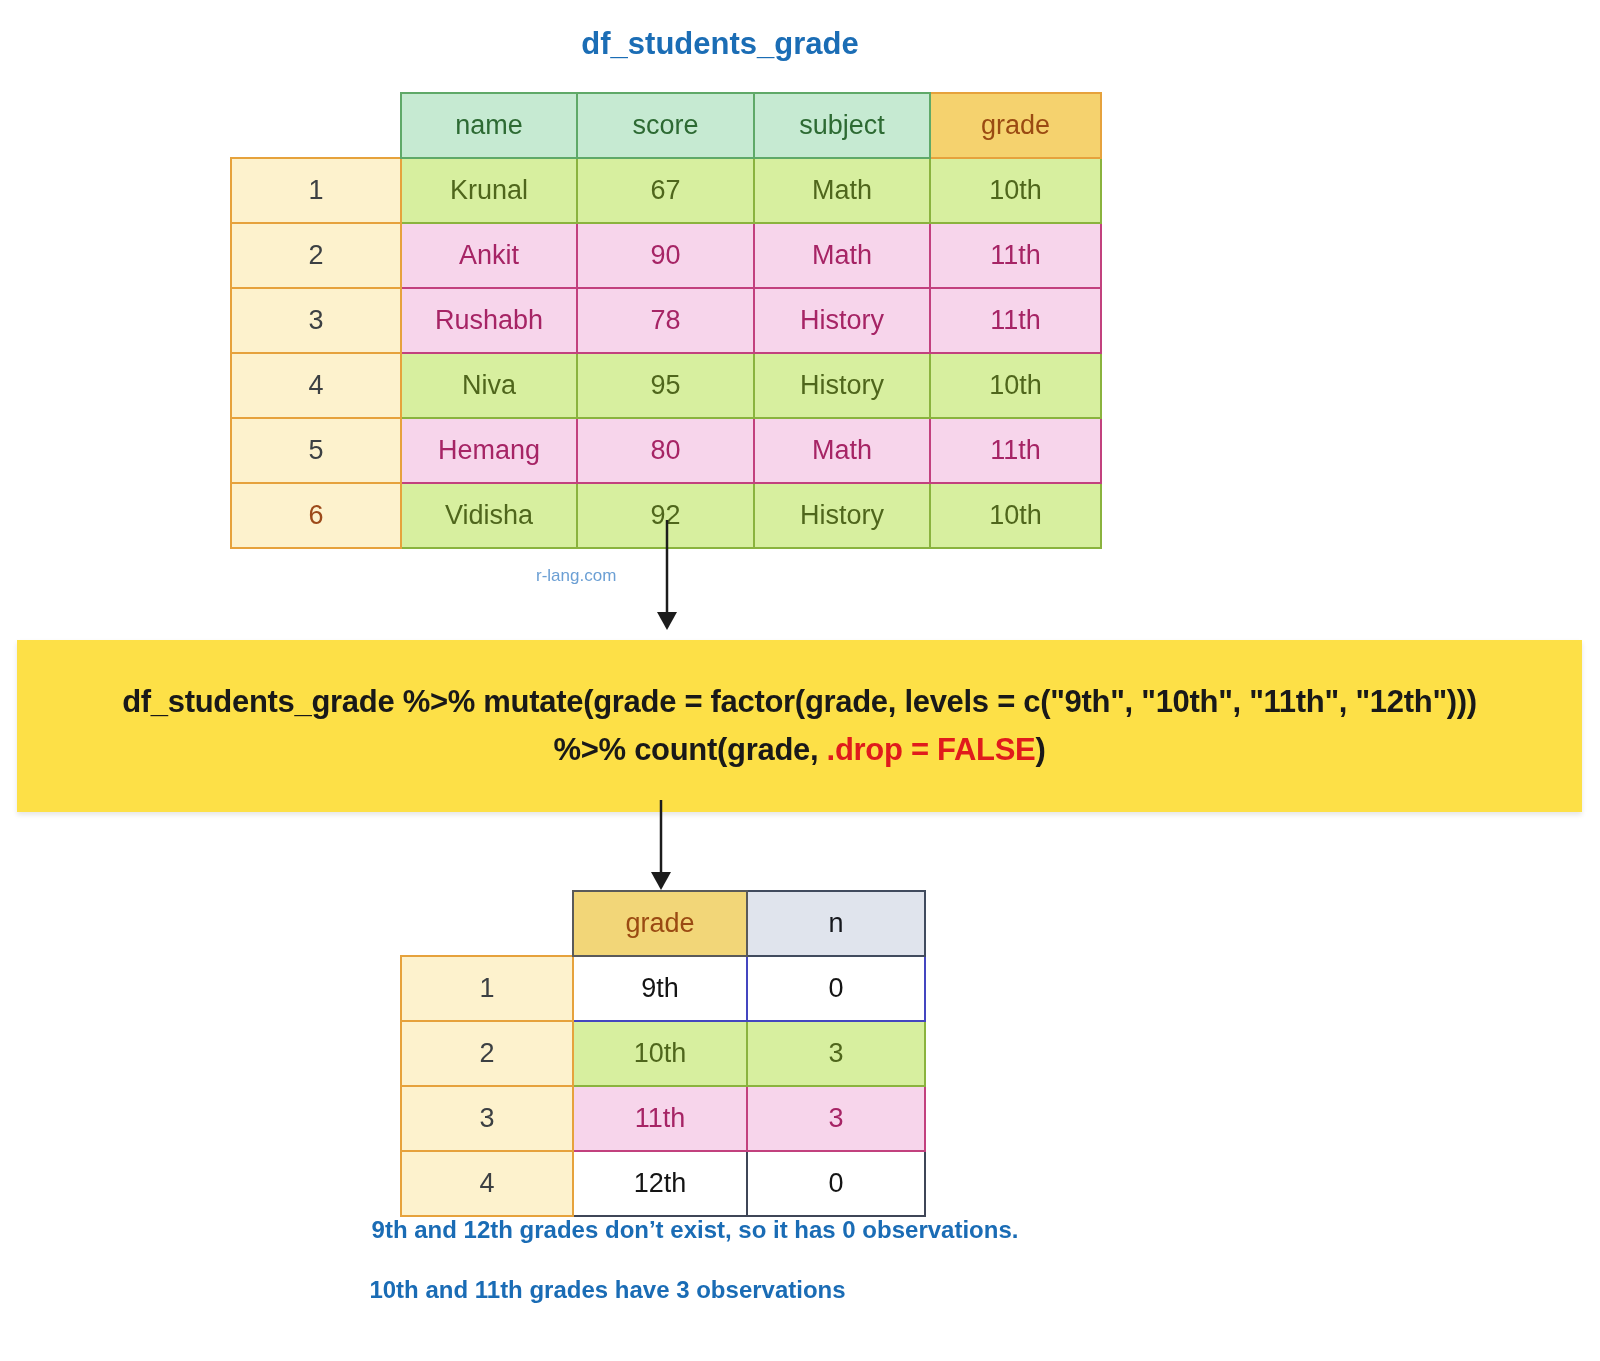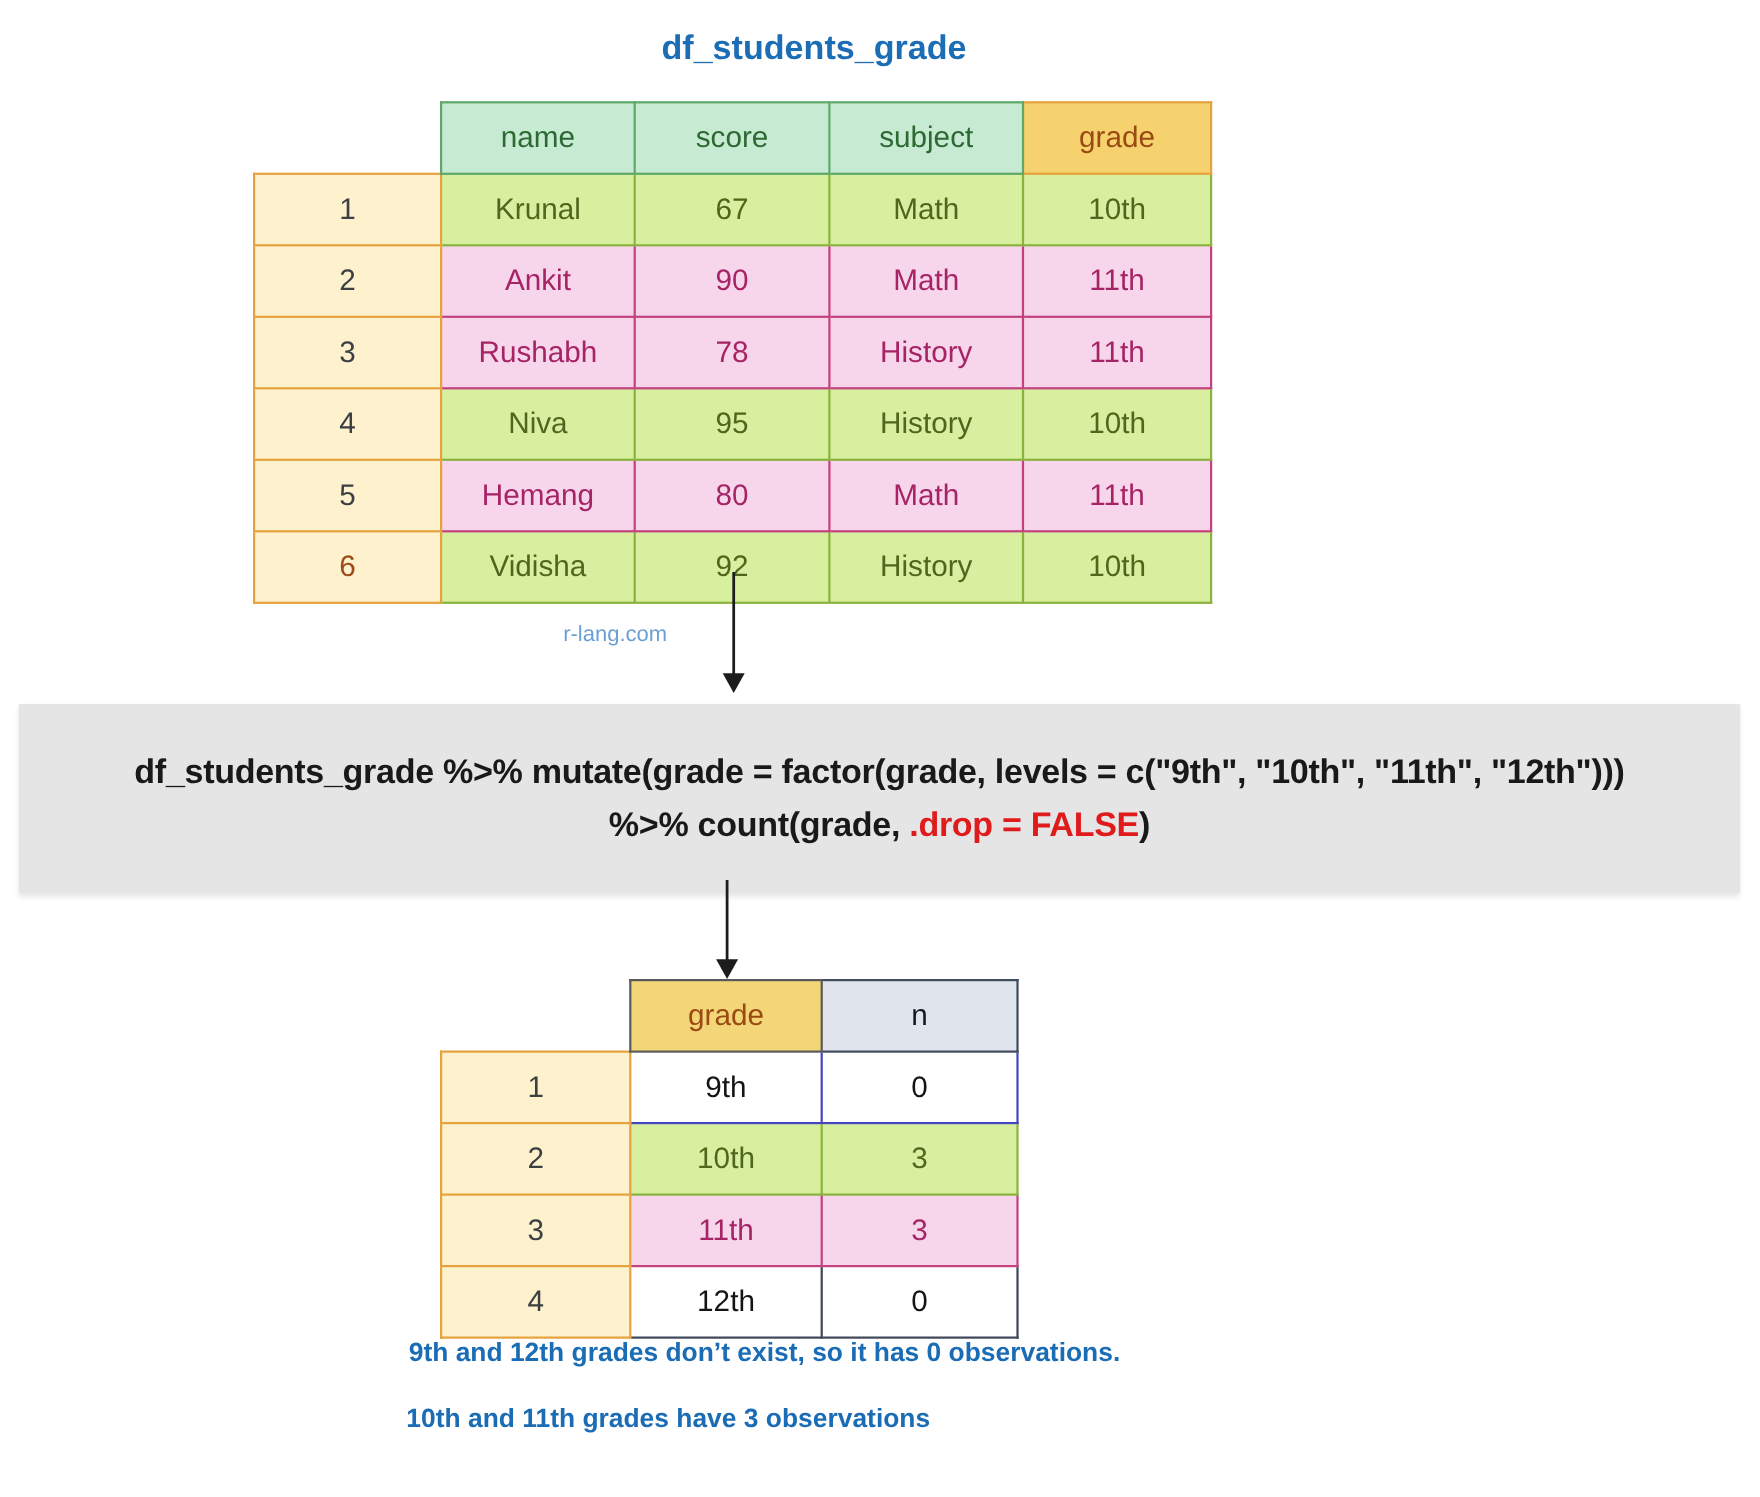--- a/index.html
+++ b/index.html
@@ -5,21 +5,21 @@
   html,body { margin:0; padding:0; background:#ffffff; }
   body {
     position:relative;
     width:1600px; height:1361px;
     font-family:"Liberation Sans", sans-serif;
     color:#222;
     overflow:hidden;
   }
 
   .title {
-    position:absolute; top:26px; left:420px; width:640px;
+    position:absolute; top:26px; left:400px; width:640px;
     text-align:center;
     font-size:31px; font-weight:700; color:#1b6db5;
   }
 
   table { border-collapse:collapse; position:absolute; table-layout:fixed; }
   th, td { text-align:center; font-size:27px; font-weight:400; padding:16px; }
 
   
   .tbl1 { left:230px; top:92px; width:870px; }
   .tbl1 tr.hdr   { height:62px; }
@@ -42,28 +42,28 @@
   .nhead  { background:#e0e4ed; border:2px solid #414b5e; color:#16181d; }
   .wblue  { background:#ffffff; border:2px solid #4446c0; color:#141414; }
   .wgray  { background:#ffffff; border:2px solid #3f4657; color:#141414; }
 
   
   .arrow { position:absolute; }
   .arrow line    { stroke:#1c1c1c; stroke-width:2.5; }
   .arrow polygon { fill:#1c1c1c; }
 
   .watermark {
-    position:absolute; left:512px; top:566px;
-    font-size:20px; color:#6b9fd4;
+    position:absolute; left:536px; top:566px;
+    font-size:17px; color:#6b9fd4;
   }
 
   
   .codebox {
     position:absolute; left:17px; top:640px; width:1565px; height:172px;
-    background:#e5e5e5;
+    background:#fde047;
     box-shadow:0 3px 5px rgba(0,0,0,0.10);
     display:flex; flex-direction:column; justify-content:center; align-items:center;
     font-size:31px; font-weight:600; color:#191919;
     line-height:48px; letter-spacing:-0.3px;
   }
   .codebox .red { color:#e01b1c; }
 
   
   .note {
     position:absolute; left:0;

